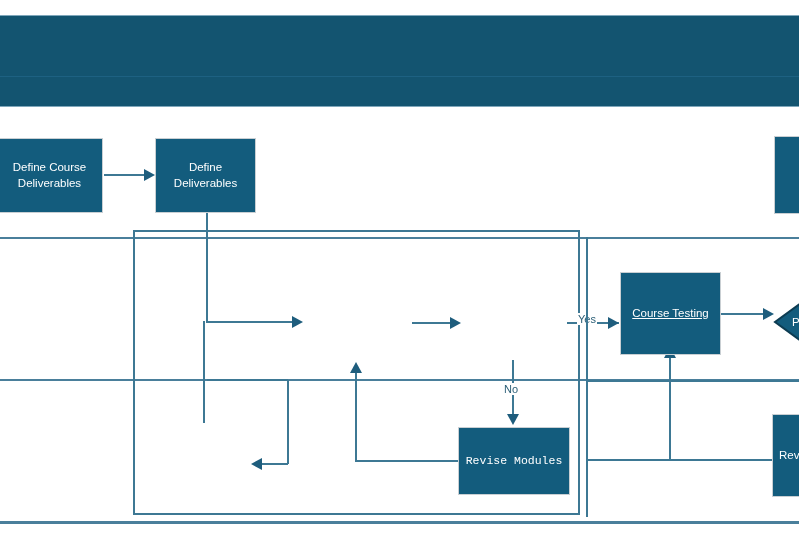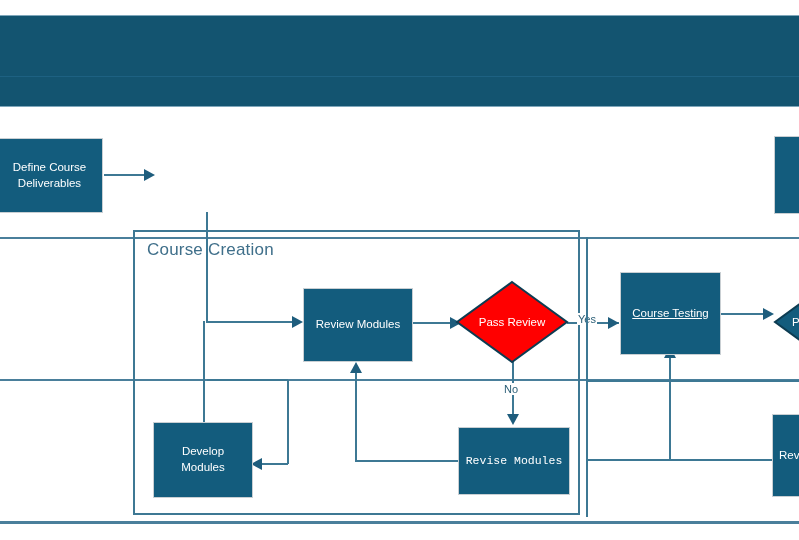--- a/index.html
+++ b/index.html
@@ -147,21 +147,20 @@
 
   <div class="banner">
     <div class="banner-divider"></div>
   </div>
 
   <div class="lane-line" style="left:-4px; top:237px; width:807px;"></div>
   <div class="lane-line" style="left:-4px; top:379px; width:807px;"></div>
   <div class="lane-line thick" style="left:-4px; top:521px; width:807px;"></div>
 
   <div class="subprocess" style="left:133px; top:230px; width:447px; height:285px;"></div>
-  <div class="subprocess-title" style="left:147px; top:240px;">Course Creation</div>
 
   <div class="conn h" style="left:104px; top:174px; width:42px;"></div>
   <div class="arrow right" style="left:144px; top:169px;"></div>
 
   <div class="conn v" style="left:206px; top:212px; height:110px;"></div>
 
   <div class="conn h" style="left:206px; top:321px; width:90px;"></div>
   <div class="arrow right" style="left:292px; top:316px;"></div>
 
   <div class="conn v" style="left:203px; top:321px; height:102px;"></div>
@@ -197,54 +196,45 @@
 
   <div class="conn v" style="left:586px; top:237px; height:280px;"></div>
 
   <div class="node" style="left:-4px; top:138px; width:107px; height:75px;">
     <div>
       <span>Define Course</span>
       <span>Deliverables</span>
     </div>
   </div>
 
-
-  <div class="node" style="left:303px; top:288px; width:110px; height:74px;">
-    <span>Review Modules</span>
-  </div>
-
-  <div class="node" style="left:153px; top:422px; width:100px; height:76px;">
+  <div class="node" style="left:155px; top:138px; width:101px; height:75px;">
     <div>
-      <span>Develop</span>
-      <span>Modules</span>
+      <span>Define</span>
+      <span>Deliverables</span>
     </div>
   </div>
+
+
 
   <div class="node" style="left:458px; top:427px; width:112px; height:68px;font-family:Liberation Mono, monospace;">
     <span>Revise Modules</span>
   </div>
 
   <div class="node" style="left:620px; top:272px; width:101px; height:83px;text-decoration:underline;">
     <span>Course Testing</span>
   </div>
 
   <div class="node" style="left:774px; top:136px; width:29px; height:78px;">
     <span></span>
   </div>
 
   <div class="node" style="left:772px; top:414px; width:31px; height:83px; justify-content:flex-start; padding-left:6px;">
     <span>Rev</span>
   </div>
 
-  <div class="diamond-wrap" style="left:456px; top:281px; width:112px; height:82px;">
-    <svg width="112" height="82" viewBox="0 0 112 82">
-      <polygon points="56,1 111,41 56,81 1,41" fill="#FF0000" stroke="#0d3c52" stroke-width="2"></polygon>
-    </svg>
-    <div class="diamond-label">Pass Review</div>
-  </div>
 
   <div class="diamond-wrap" style="left:774px; top:281px; width:70px; height:82px;">
     <svg width="70" height="82" viewBox="0 0 70 82">
       <polygon points="56,1 111,41 56,81 1,41" fill="#135c7d" stroke="#0d3c52" stroke-width="2"></polygon>
     </svg>
     <div class="diamond-label" style="justify-content:flex-start; padding-left:18px;">Pa</div>
   </div>
 
 </div>
 

